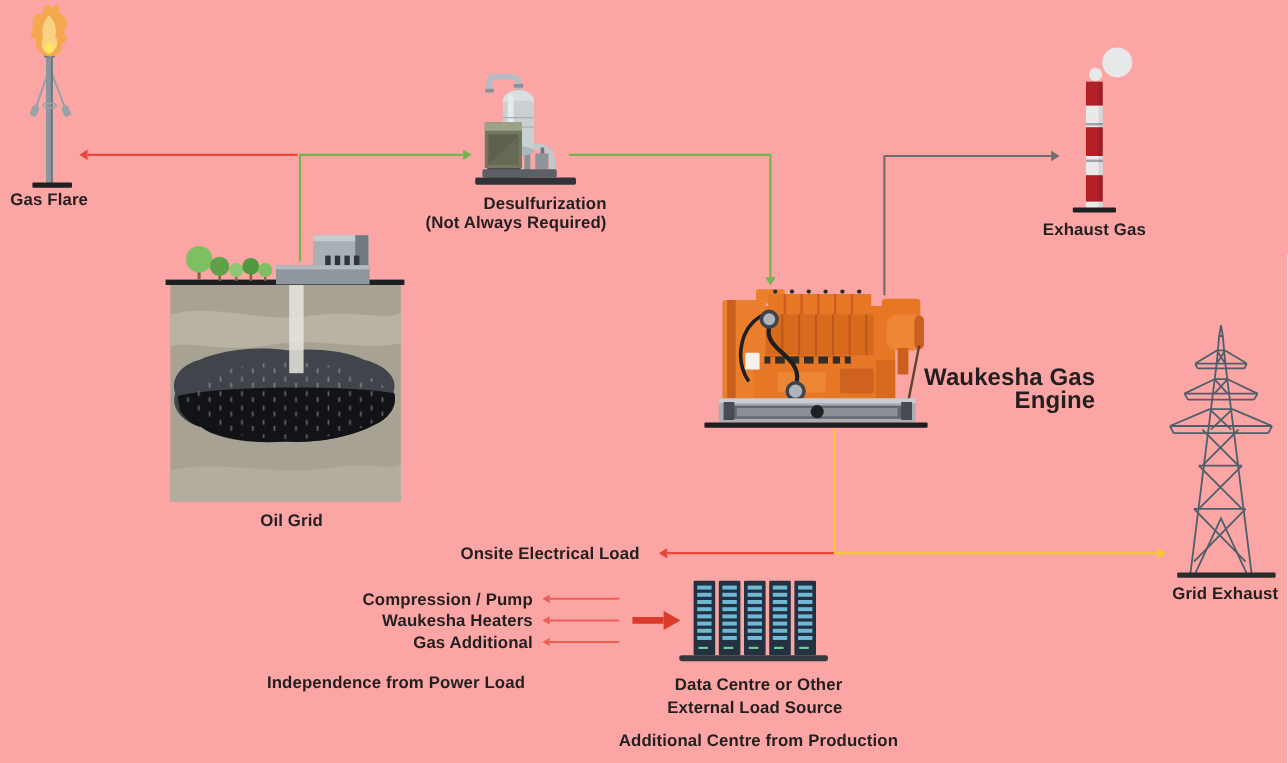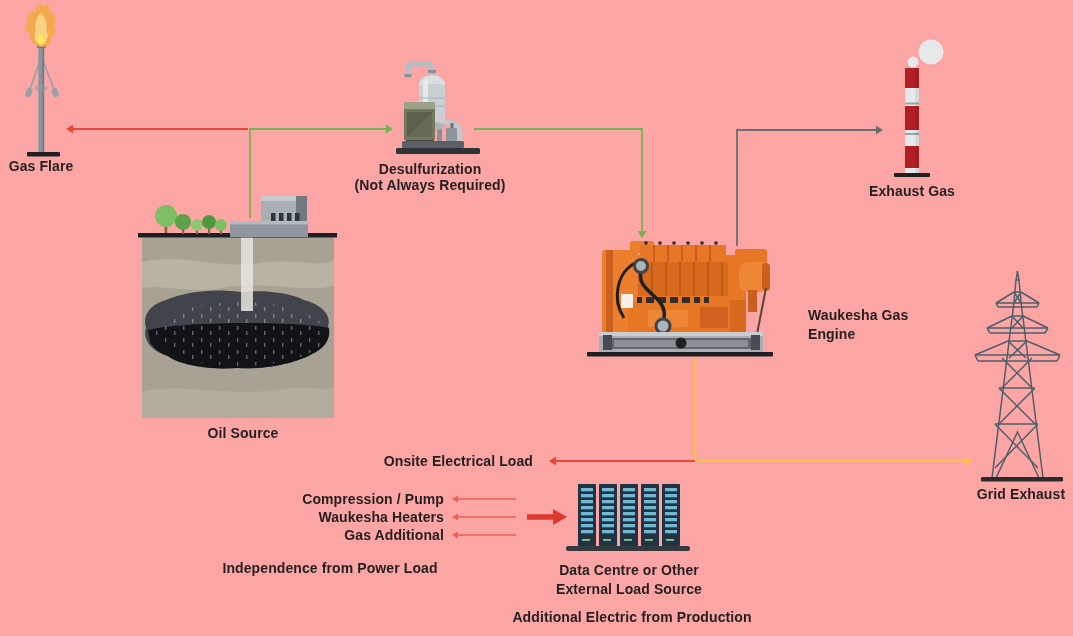--- a/index.html
+++ b/index.html
@@ -3,21 +3,21 @@
 <meta charset="utf-8">
 <style>
   html,body{margin:0;padding:0;background:#ffffff;}
   #stage{position:relative;width:1073px;height:636px;background:#fca5a5;overflow:hidden;
          font-family:"Liberation Sans","DejaVu Sans",sans-serif;}
   #art{position:absolute;left:0;top:0;width:1073px;height:636px;}
   .lbl{position:absolute;font-weight:700;font-size:14px;line-height:15px;color:#231F20;
        white-space:nowrap;letter-spacing:.1px;}
   .lbl.center{transform:translateX(-50%);text-align:center;}
   .lbl.right{text-align:center;}
-  .lbl .ln{display:block;}
+  .lbl .ln{display:block;text-align:right;}
 </style>
 </head>
 <body>
 <div id="stage">
 
 <svg id="art" viewBox="0 0 1073 636">
   <defs>
     <pattern id="oilspeck" width="18" height="12" patternUnits="userSpaceOnUse">
       <rect x="3" y="2" width="1.4" height="4" fill="#C9CCD0" opacity="0.45"></rect>
       <rect x="12" y="7" width="1.4" height="4" fill="#C9CCD0" opacity="0.45"></rect>
@@ -291,37 +291,37 @@
 
 <div class="lbl center" style="left:41px;top:159px">Gas Flare</div>
 
 <div class="lbl center" style="left:430px;top:162px;line-height:15.5px">
   <span class="ln">Desulfurization</span>
   <span class="ln">(Not Always Required)</span>
 </div>
 
 <div class="lbl center" style="left:912px;top:184px">Exhaust Gas</div>
 
-<div class="lbl center" style="left:243px;top:426px">Oil Source</div>
-
-<div class="lbl" style="left:808px;top:306px;line-height:19px;font-size:14px">
+<div class="lbl center" style="left:243px;top:426px">Oil Grid</div>
+
+<div class="lbl" style="left:770px;top:306px;line-height:19px;font-size:20px">
   <span class="ln">Waukesha Gas</span>
   <span class="ln">Engine</span>
 </div>
 
 <div class="lbl center" style="left:1021px;top:487px">Grid Exhaust</div>
 
 <div class="lbl right" style="right:540px;top:454px">Onsite Electrical Load</div>
 
 <div class="lbl right" style="right:629px;top:492px">Compression / Pump</div>
 <div class="lbl right" style="right:629px;top:510px">Waukesha Heaters</div>
 <div class="lbl right" style="right:629px;top:528px">Gas Additional</div>
 
 <div class="lbl center" style="left:330px;top:561px">Independence from Power Load</div>
 
 <div class="lbl center" style="left:629px;top:561px;line-height:18.5px">
   <span class="ln">Data Centre or Other</span>
   <span class="ln">External Load Source</span>
 </div>
 
-<div class="lbl center" style="left:632px;top:610px">Additional Electric from Production</div>
+<div class="lbl center" style="left:632px;top:610px">Additional Centre from Production</div>
 
 </div>
 
 </body></html>

